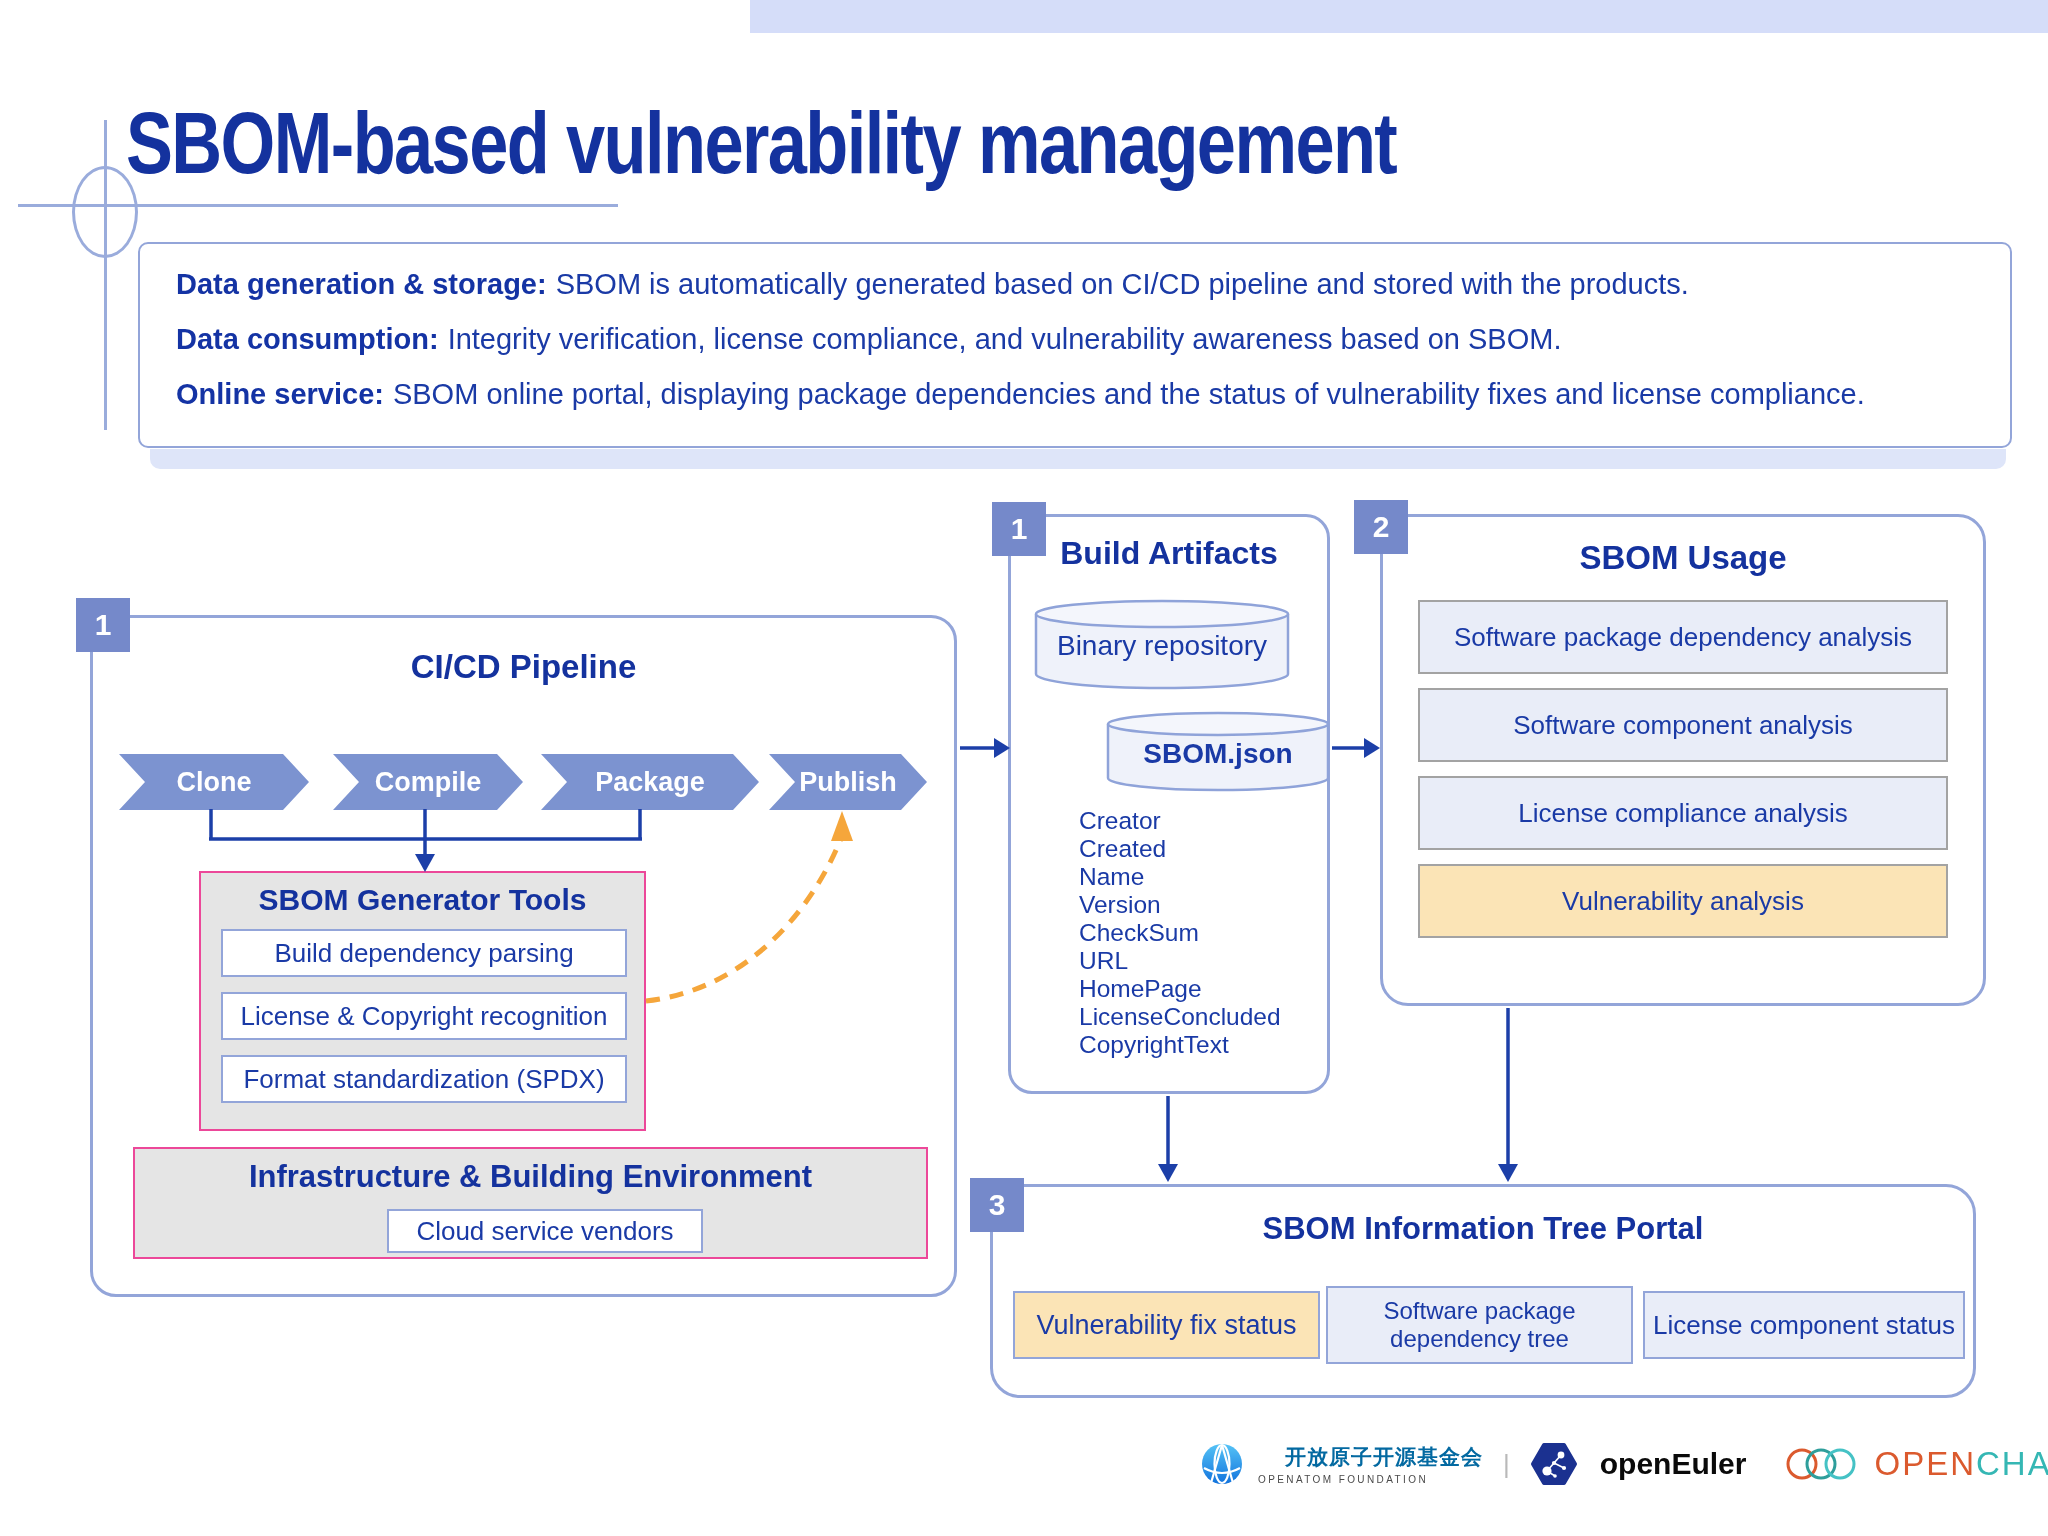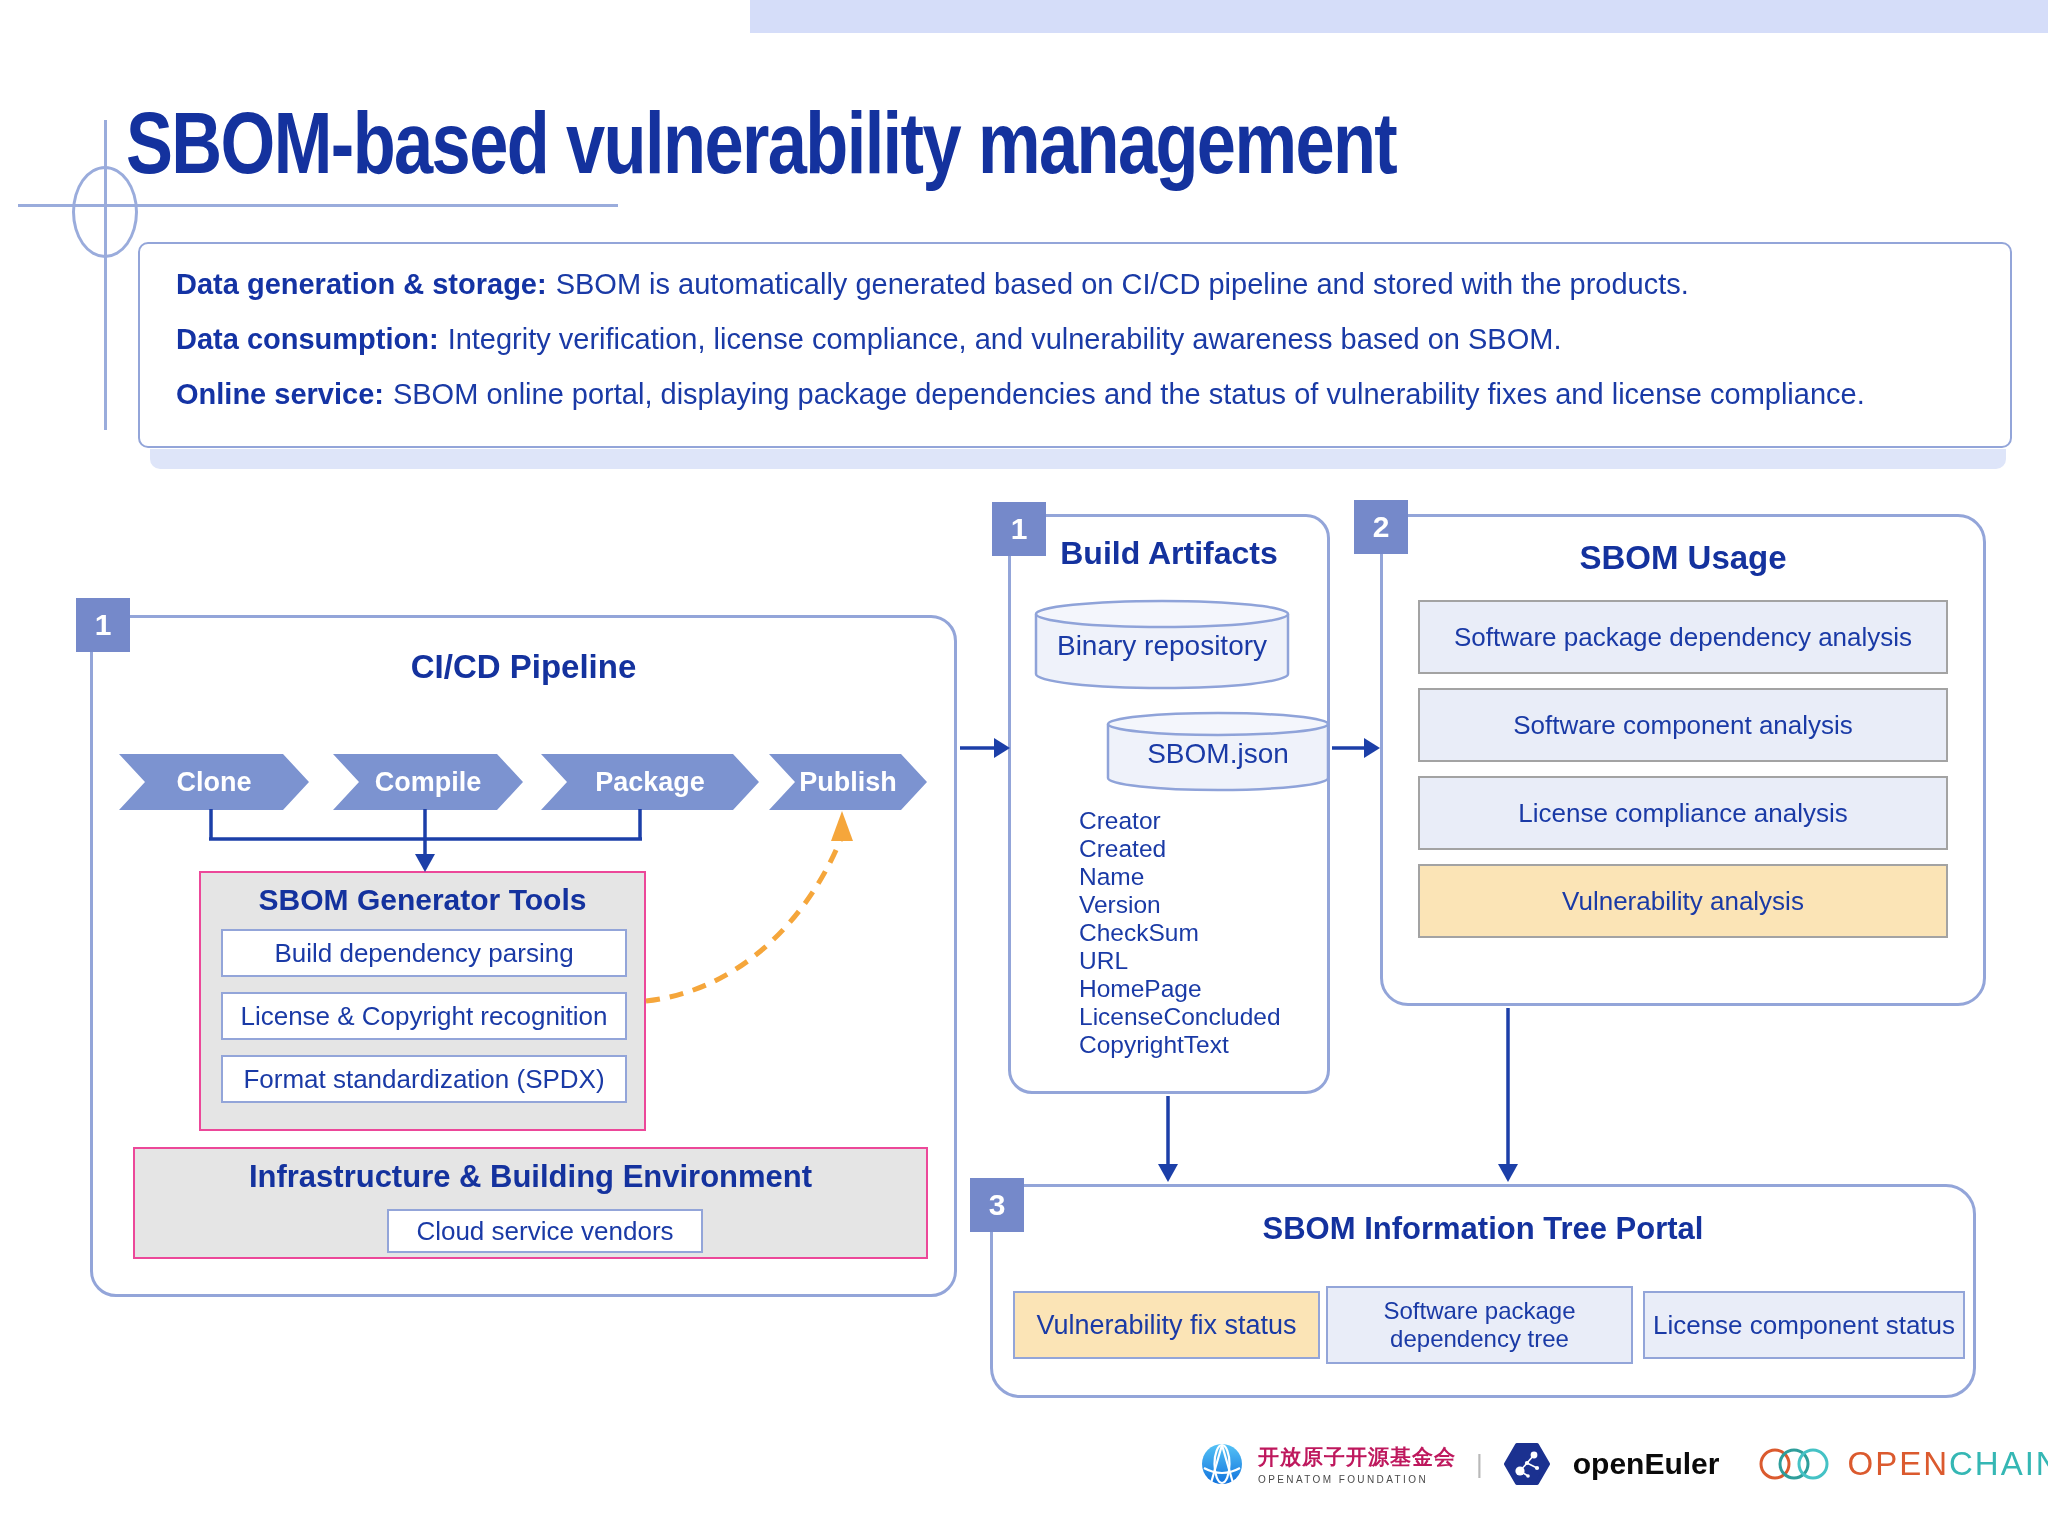--- a/index.html
+++ b/index.html
@@ -47,21 +47,21 @@
   .usage-row{left:1418px;width:530px;height:74px;background:#E9EDF8;border:2px solid #a3a3a3;box-sizing:border-box;
     display:flex;align-items:center;justify-content:center;color:#1A3AA6;font-size:26px;z-index:3;}
   .peach{background:#FBE4B6 !important;}
 
   
   .portal-box{background:#E9EDF8;border:2px solid #93A5D9;box-sizing:border-box;display:flex;align-items:center;
     justify-content:center;color:#1A3AA6;text-align:center;z-index:3;}
 
   
   .footer{left:1200px;top:1434px;height:60px;display:flex;align-items:center;gap:14px;}
-  .oa-text-cn{font-size:21px;font-weight:bold;color:#be185d;letter-spacing:1px;white-space:nowrap;}
+  .oa-text-cn{font-size:21px;font-weight:bold;color:#0369a1;letter-spacing:1px;white-space:nowrap;margin-left:27px;}
   .oa-text-en{font-size:10px;color:#4a4a4a;letter-spacing:2.4px;margin-top:3px;white-space:nowrap;}
   .footer-sep{font-size:26px;color:#b9b9b9;margin:0 6px;}
   .euler-word{font-size:30px;font-weight:bold;color:#0a0a0a;margin-left:8px;white-space:nowrap;}
   .oc-word{font-size:33px;letter-spacing:2px;white-space:nowrap;margin-left:4px;}
   .oc-open{color:#DB5A2E;}
   .oc-chain{color:#35B7B4;}
 
   svg.overlay{position:absolute;left:0;top:0;z-index:4;pointer-events:none;}
 </style>
 </head>
@@ -109,21 +109,21 @@
     <div class="abs panel-title" style="left:0;right:0;top:18px;font-size:32px;">Build Artifacts</div>
 
     <div class="cyl" style="left:22px;top:80px;width:258px;height:96px;">
       <svg width="258" height="96" viewBox="0 0 258 96">
         <path d="M3,17 v60 a126,14 0 0 0 252,0 v-60" fill="#EFF2FA" stroke="#8FA3D9" stroke-width="2.5"></path>
         <ellipse cx="129" cy="17" rx="126" ry="13" fill="#F4F6FC" stroke="#8FA3D9" stroke-width="2.5"></ellipse>
       </svg>
       <div class="cyl-label">Binary repository</div>
     </div>
 
-    <div class="cyl" style="left:94px;top:192px;width:226px;height:86px;">
+    <div class="cyl" style="left:94px;top:192px;width:226px;height:86px;font-weight:bold;">
       <svg width="226" height="86" viewBox="0 0 226 86">
         <path d="M3,15 v54 a110,12 0 0 0 220,0 v-54" fill="#EFF2FA" stroke="#8FA3D9" stroke-width="2.5"></path>
         <ellipse cx="113" cy="15" rx="110" ry="11" fill="#F4F6FC" stroke="#8FA3D9" stroke-width="2.5"></ellipse>
       </svg>
       <div class="cyl-label">SBOM.json</div>
     </div>
 
     <div class="abs field-list" style="left:68px;top:290px;">
       <div>Creator</div>
       <div>Created</div>

